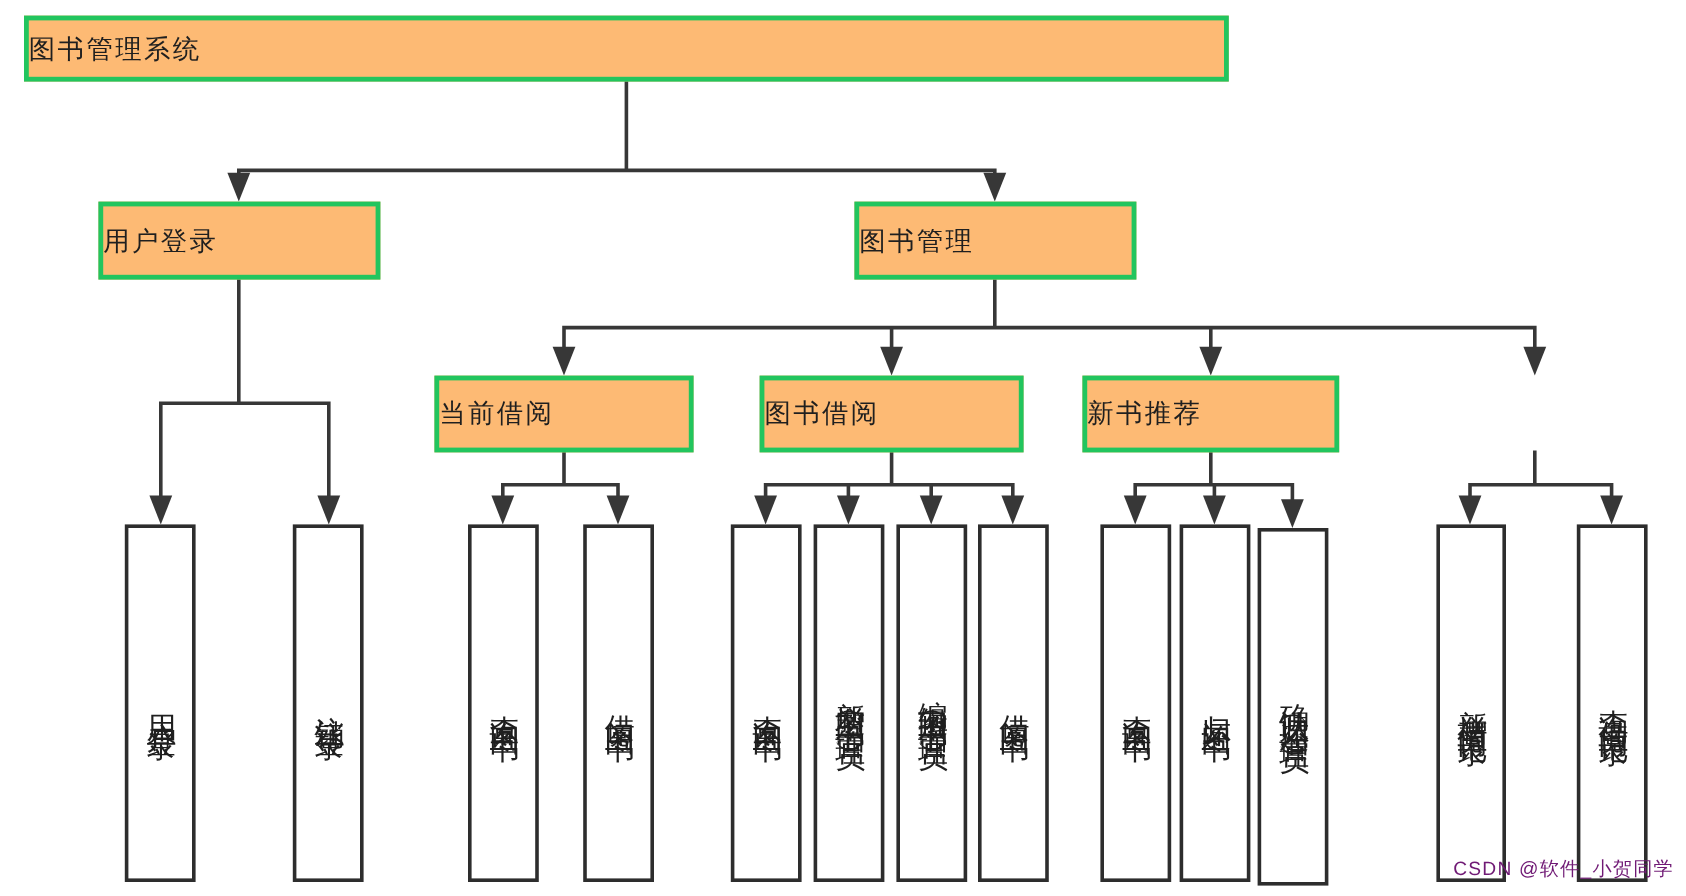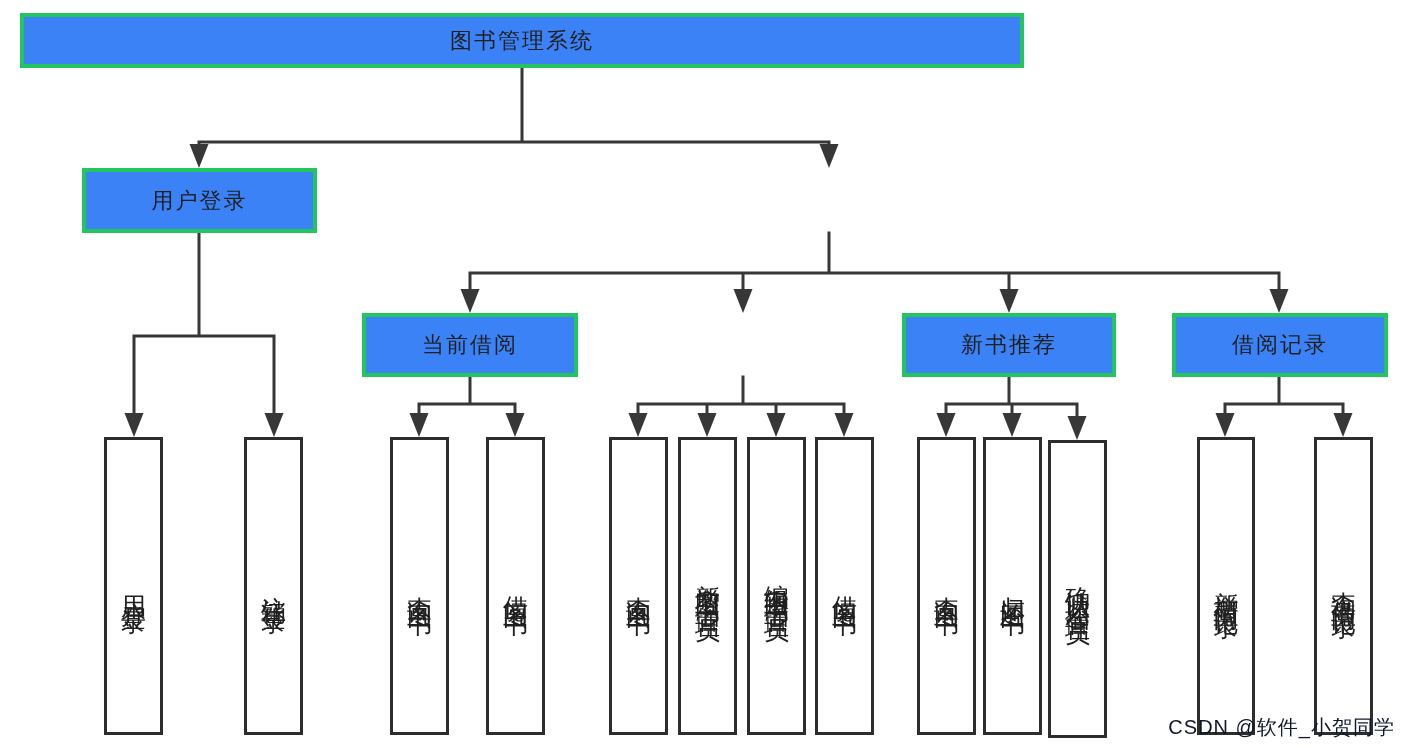--- a/index.html
+++ b/index.html
@@ -14,24 +14,23 @@
   #connectors {
     position: absolute;
     left: 0; top: 0;
     width: 1405px; height: 747px;
     z-index: 1;
   }
   .hnode {
     position: absolute;
     box-sizing: border-box;
     border: 4px solid #22c55e;
-    background: #3b82f6;
+    background: #fdba74;
     display: flex;
     align-items: center;
-    justify-content: center;
     z-index: 2;
     font-size: 22px;
     color: #1f1f1f;
     letter-spacing: 2px;
     white-space: nowrap;
   }
   .root { border-width: 4px; }
   .leaf {
     position: absolute;
     box-sizing: border-box;
@@ -51,22 +50,22 @@
     letter-spacing: 5px;
     line-height: 1;
     color: #1f1f1f;
     white-space: nowrap;
   }
   #watermark {
     position: absolute;
     right: 10px;
     top: 714px;
     z-index: 3;
-    font-size: 20px;
-    color: #0f172a;
+    font-size: 16px;
+    color: #701a75;
     letter-spacing: 1px;
     white-space: nowrap;
   }
 </style>
 </head>
 <body>
 
 <div id="canvas">
 
   <svg id="connectors" width="1405" height="747" viewBox="0 0 1405 747" xmlns="http://www.w3.org/2000/svg">
@@ -116,29 +115,32 @@
     </g>
   </svg>
 
   <div class="hnode root" style="left:20px; top:13px; width:1004px; height:55px;">
     <span>图书管理系统</span>
   </div>
 
   <div class="hnode" style="left:82px; top:168px; width:235px; height:65px;">
     <span>用户登录</span>
   </div>
+  <div class="hnode" style="left:712px; top:168px; width:235px; height:65px;">
+    <span>图书管理</span>
+  </div>
 
   <div class="hnode" style="left:362px; top:313px; width:216px; height:64px;">
     <span>当前借阅</span>
   </div>
+  <div class="hnode" style="left:633px; top:313px; width:220px; height:64px;">
+    <span>图书借阅</span>
+  </div>
   <div class="hnode" style="left:902px; top:313px; width:214px; height:64px;">
     <span>新书推荐</span>
-  </div>
-  <div class="hnode" style="left:1172px; top:313px; width:216px; height:64px;">
-    <span>借阅记录</span>
   </div>
 
   <div class="leaf" style="left:104px;">
     <span class="vtext">用户登录</span>
   </div>
   <div class="leaf" style="left:244px;">
     <span class="vtext">注销登录</span>
   </div>
 
   <div class="leaf" style="left:390px;">

